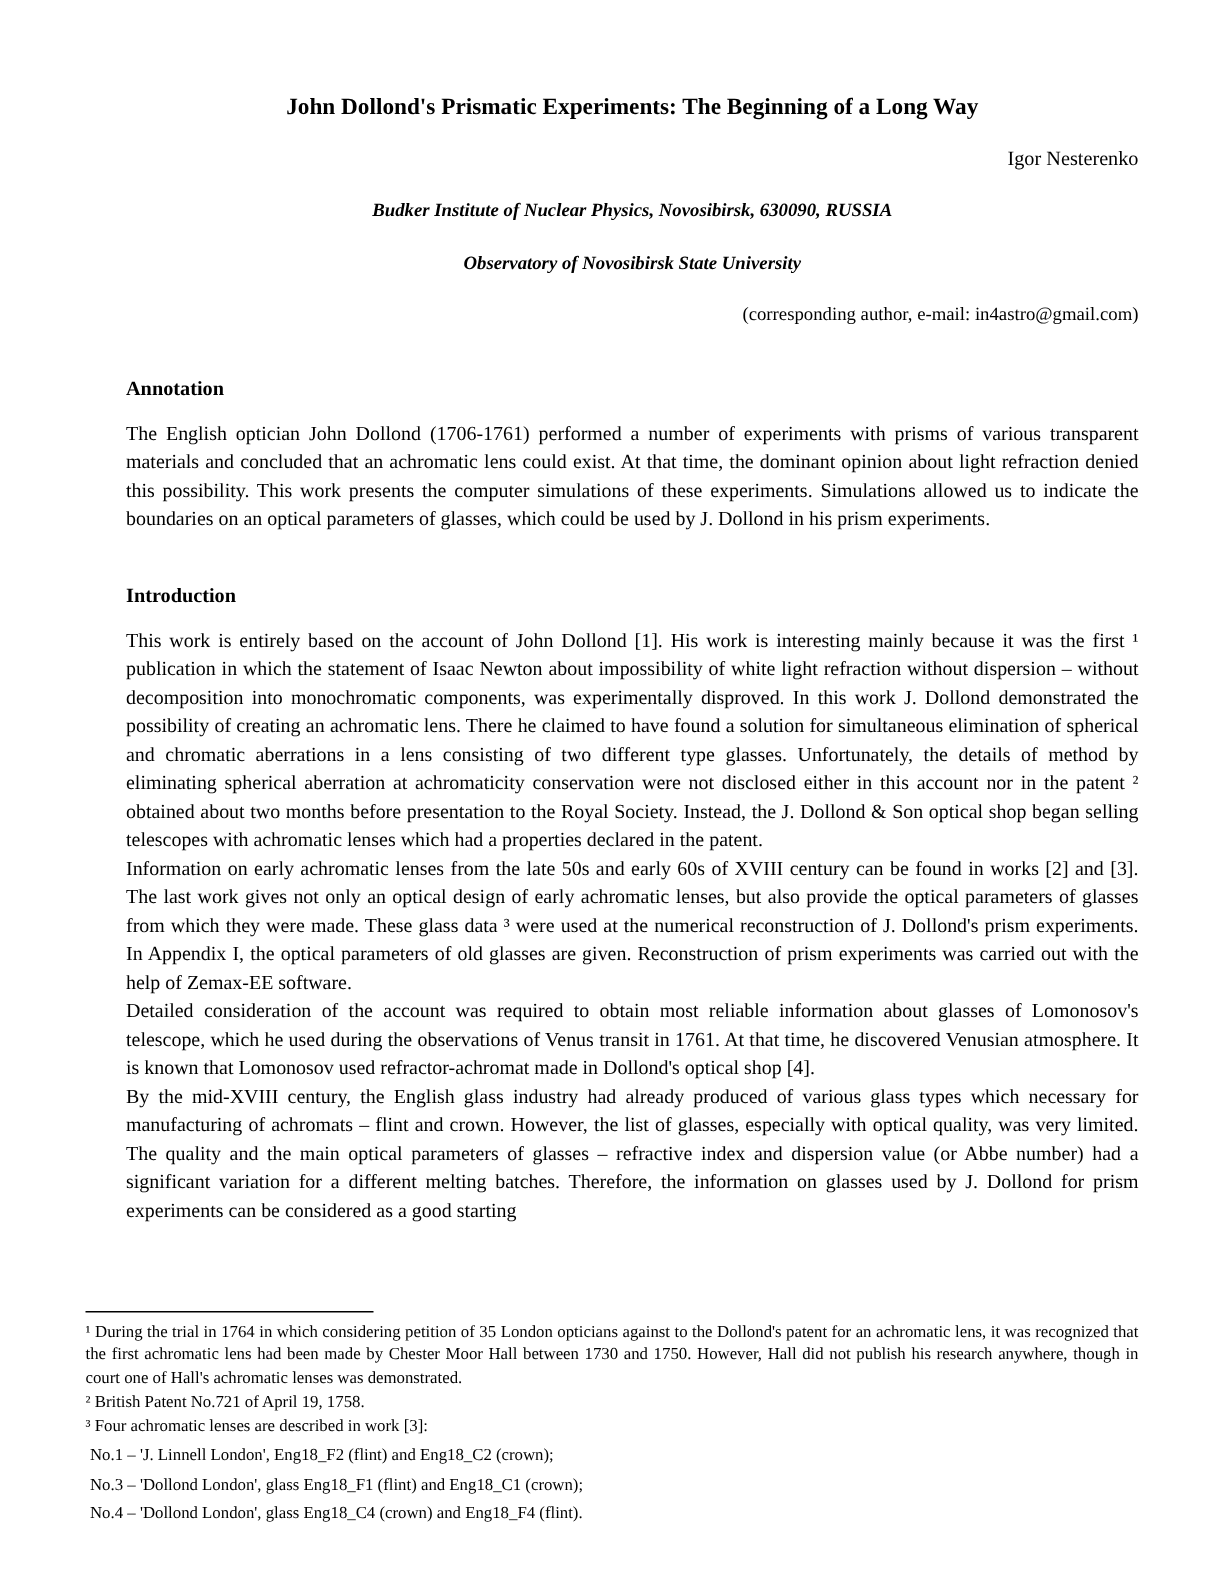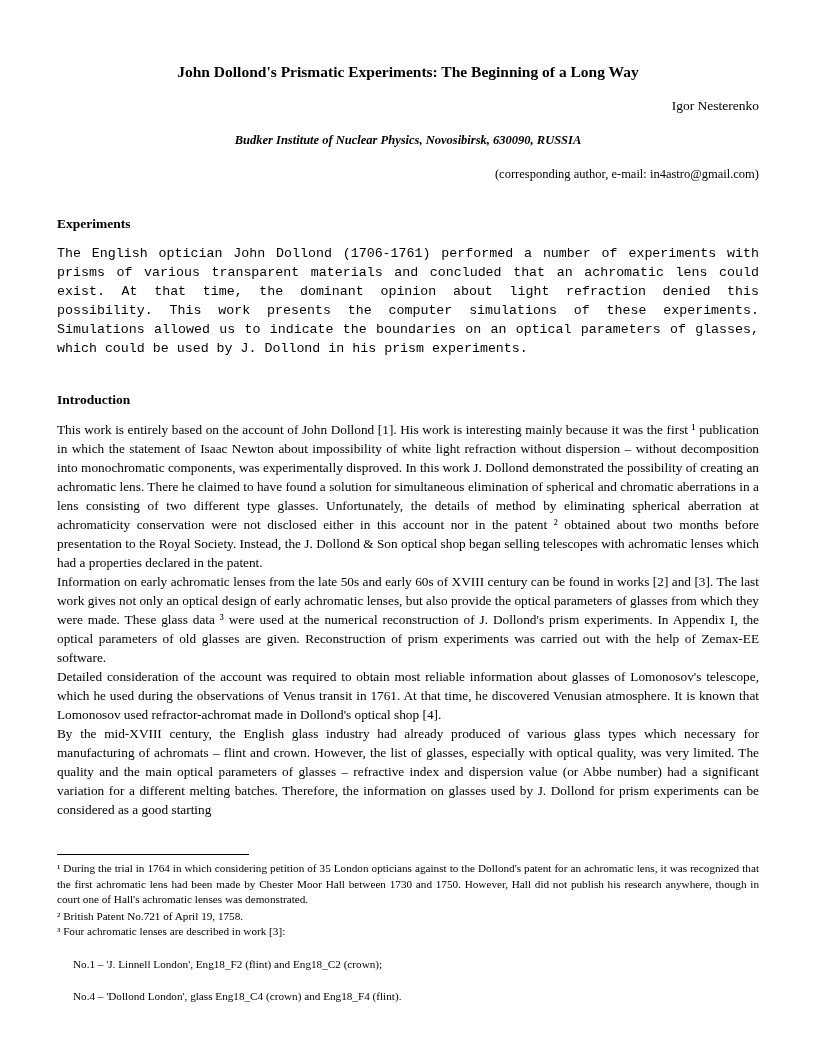--- a/index.html
+++ b/index.html
@@ -12,21 +12,21 @@
     height: 1056px;
     font-family: "Liberation Serif", serif;
     color: #000000;
     position: relative;
     overflow: hidden;
   }
   .page {
     box-sizing: border-box;
     width: 816px;
     height: 1056px;
-    padding: 62px 57px 20px 57px;
+    padding: 62px 57px 20px 84px;
     position: relative;
   }
   .title {
     font-size: 15.5px;
     font-weight: bold;
     text-align: center;
     line-height: 1.3;
     margin: 0 0 16px 0;
   }
   .author {
@@ -59,21 +59,20 @@
     text-align: justify;
     line-height: 1.43;
     margin: 0;
     text-indent: 0;
   }
   .body-text + .body-text {
     margin-top: 0;
   }
   .abstract-block p {
     margin: 0;
-    font-family: Liberation Mono, monospace;
   }
   .footnote-area {
     position: absolute;
     left: 57px;
     right: 57px;
     bottom: 36px;
   }
   .footnote-rule {
     width: 192px;
     height: 1px;
@@ -86,53 +85,55 @@
     text-align: justify;
     margin: 0 0 1px 0;
   }
   .footnote.tight {
     margin-bottom: 0;
   }
   .fn-list {
     margin: 0;
   }
   .fn-list p {
-    margin: 16px;
+    margin: 3px;
     font-size: 11.2px;
     line-height: 1.45;
   }
 </style>
 </head>
 <body>
 
 <div class="page">
 
   <h1 class="title">John Dollond's Prismatic Experiments: The Beginning of a Long Way</h1>
 
   <p class="author">Igor Nesterenko</p>
   <p class="affil">Budker Institute of Nuclear Physics, Novosibirsk, 630090, RUSSIA</p>
+  <p class="affil">Observatory of Novosibirsk State University</p>
   <p class="corresponding">(corresponding author, e-mail: in4astro@gmail.com)</p>
 
-  <h2 class="section-head">Experiments</h2>
+  <h2 class="section-head">Annotation</h2>
   <div class="abstract-block">
     <p class="body-text">The English optician John Dollond (1706-1761) performed a number of experiments with prisms of various transparent materials and concluded that an achromatic lens could exist. At that time, the dominant opinion about light refraction denied this possibility. This work presents the computer simulations of these experiments. Simulations allowed us to indicate the boundaries on an optical parameters of glasses, which could be used by J. Dollond in his prism experiments.</p>
   </div>
 
   <h2 class="section-head intro">Introduction</h2>
   <div>
     <p class="body-text">This work is entirely based on the account of John Dollond [1]. His work is interesting mainly because it was the first ¹ publication in which the statement of Isaac Newton about impossibility of white light refraction without dispersion – without decomposition into monochromatic components, was experimentally disproved. In this work J. Dollond demonstrated the possibility of creating an achromatic lens. There he claimed to have found a solution for simultaneous elimination of spherical and chromatic aberrations in a lens consisting of two different type glasses. Unfortunately, the details of method by eliminating spherical aberration at achromaticity conservation were not disclosed either in this account nor in the patent ² obtained about two months before presentation to the Royal Society. Instead, the J. Dollond &amp; Son optical shop began selling telescopes with achromatic lenses which had a properties declared in the patent.</p>
     <p class="body-text">Information on early achromatic lenses from the late 50s and early 60s of XVIII century can be found in works [2] and [3]. The last work gives not only an optical design of early achromatic lenses, but also provide the optical parameters of glasses from which they were made. These glass data ³ were used at the numerical reconstruction of J. Dollond's prism experiments. In Appendix I, the optical parameters of old glasses are given. Reconstruction of prism experiments was carried out with the help of Zemax-EE software.</p>
     <p class="body-text">Detailed consideration of the account was required to obtain most reliable information about glasses of Lomonosov's telescope, which he used during the observations of Venus transit in 1761. At that time, he discovered Venusian atmosphere. It is known that Lomonosov used refractor-achromat made in Dollond's optical shop [4].</p>
     <p class="body-text">By the mid-XVIII century, the English glass industry had already produced of various glass types which necessary for manufacturing of achromats – flint and crown. However, the list of glasses, especially with optical quality, was very limited. The quality and the main optical parameters of glasses – refractive index and dispersion value (or Abbe number) had a significant variation for a different melting batches. Therefore, the information on glasses used by J. Dollond for prism experiments can be considered as a good starting</p>
   </div>
 
   <div class="footnote-area">
     <div class="footnote-rule"></div>
     <p class="footnote">¹ During the trial in 1764 in which considering petition of 35 London opticians against to the Dollond's patent for an achromatic lens, it was recognized that the first achromatic lens had been made by Chester Moor Hall between 1730 and 1750. However, Hall did not publish his research anywhere, though in court one of Hall's achromatic lenses was demonstrated.</p>
     <p class="footnote tight">² British Patent No.721 of April 19, 1758.</p>
     <p class="footnote tight">³ Four achromatic lenses are described in work [3]:</p>
     <div class="fn-list">
       <p>No.1 – 'J. Linnell London', Eng18_F2 (flint) and Eng18_C2 (crown);</p>
+      <p>No.3 – 'Dollond London', glass Eng18_F1 (flint) and Eng18_C1 (crown);</p>
       <p>No.4 – 'Dollond London', glass Eng18_C4 (crown) and Eng18_F4 (flint).</p>
     </div>
   </div>
 
 </div>
 
 </body></html>

